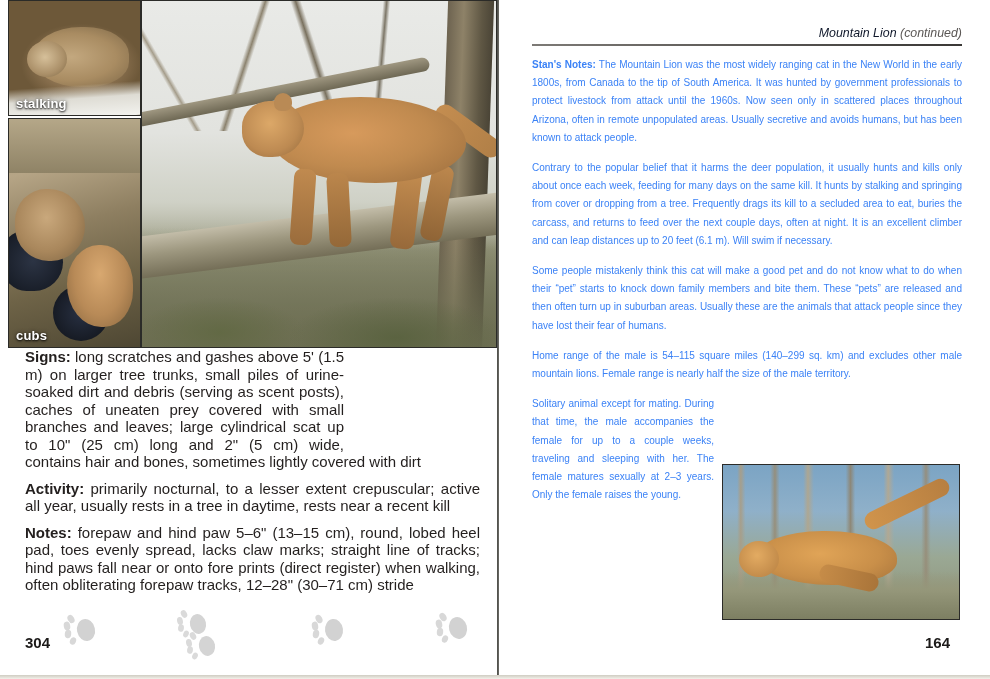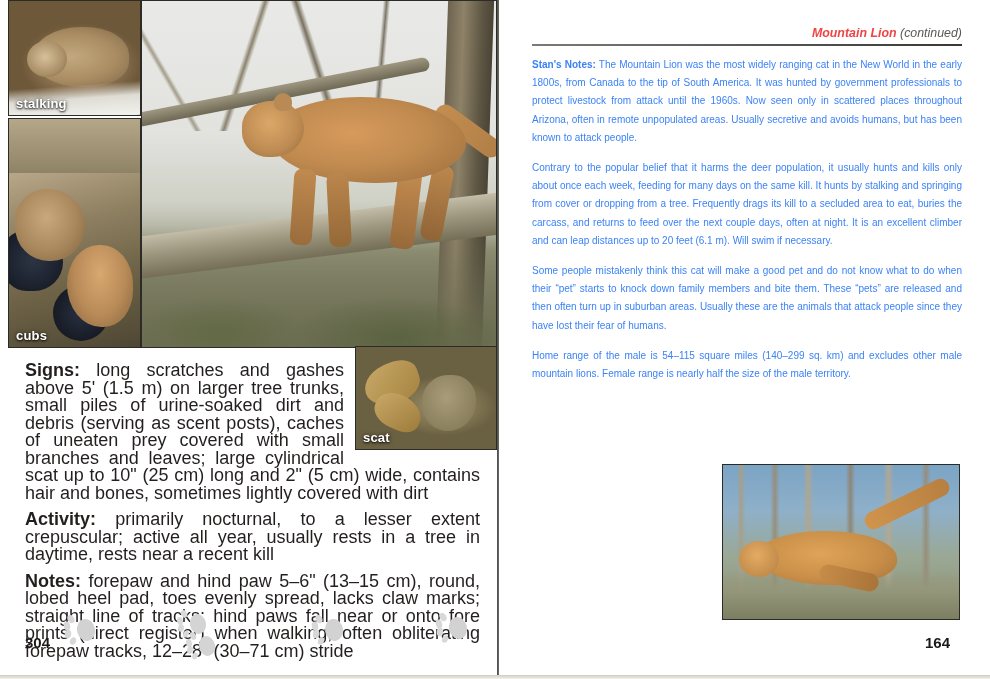--- a/index.html
+++ b/index.html
@@ -215,33 +215,33 @@
       border-radius:10px; transform: rotate(-26deg);
   }
   #photo-leaping .llimb {
       position:absolute; left:96px; top:104px; width:60px; height:18px;
       background: linear-gradient(to right,#c68c48,#a97439);
       border-radius:9px; transform: rotate(12deg);
   }
 
   
   .left-text {
-    position:absolute; left:25px; top:362px; width:455px;
-    font-size:18px; line-height:17.5px; color:#231f1e;
+    position:absolute; left:25px; top:348px; width:455px;
+    font-size:15px; line-height:17.5px; color:#231f1e;
     text-align: justify; text-justify: inter-word;
   }
   .left-text p { margin-bottom: 9px; }
   .left-text .lead { font-weight:bold; }
   .wrap-scat { float:right; width:136px; height:96px; shape-outside: border-box; }
 
   .rt-header {
     position:absolute; left:532px; top:26px; width:430px;
     text-align:right; font-size:12.4px; color:#4c4846;
   }
-  .rt-header .title { font-weight:bold; font-style:italic; color:#ef4444; }
+  .rt-header .title { font-weight:normal; font-style:italic; color:#0f172a; }
   .rt-header .cont  { font-style:italic; color:#5b5755; }
   .rt-rule {
     position:absolute; left:532px; top:44px; width:430px; height:2px;
     background: linear-gradient(to right,#7d7a76,#3a3836);
   }
   .right-text {
     position:absolute; left:532px; top:56px; width:430px;
     font-size:10px; line-height:18.2px; color:#3b82f6;
     text-align: justify; text-justify: inter-word;
   }
@@ -293,26 +293,20 @@
     <div class="lion-tail"></div>
     <div class="leg3"></div>
     <div class="leg4"></div>
     <div class="lion-body"></div>
     <div class="leg1"></div>
     <div class="leg2"></div>
     <div class="lion-head"></div>
     <div class="lion-ear"></div>
   </div>
 
-  <div class="photo frame" id="photo-scat">
-    <div class="leaf1"></div>
-    <div class="leaf2"></div>
-    <div class="pellet"></div>
-    <span class="cap">scat</span>
-  </div>
 
   <div class="left-text">
     <div class="wrap-scat"></div>
     <p><span class="lead">Signs:</span><span> long scratches and gashes above 5' (1.5 m) on larger tree trunks, small piles of urine-soaked dirt and debris (serving as scent posts), caches of uneaten prey covered with small branches and leaves; large cylindrical scat up to 10" (25 cm) long and 2" (5 cm) wide, contains hair and bones, sometimes lightly covered with dirt</span></p>
     <p><span class="lead">Activity:</span><span> primarily nocturnal, to a lesser extent crepuscular; active all year, usually rests in a tree in daytime, rests near a recent kill</span></p>
     <p><span class="lead">Notes:</span><span> forepaw and hind paw 5–6" (13–15 cm), round, lobed heel pad, toes evenly spread, lacks claw marks; straight line of tracks; hind paws fall near or onto fore prints (direct register) when walking, often obliterating forepaw tracks, 12–28" (30–71 cm) stride</span></p>
   </div>
 
   <div class="tracks">
     <svg class="track" style="left:0px; top:4px;" width="40" height="34" viewBox="0 0 40 34">
@@ -373,18 +367,19 @@
     <div class="llimb"></div>
     <div class="lhead"></div>
   </div>
 
   <div class="right-text">
     <p><span class="lead">Stan's Notes:</span><span> The Mountain Lion was the most widely ranging cat in the New World in the early 1800s, from Canada to the tip of South America. It was hunted by government professionals to protect livestock from attack until the 1960s. Now seen only in scattered places throughout Arizona, often in remote unpopulated areas. Usually secretive and avoids humans, but has been known to attack people.</span></p>
     <p>Contrary to the popular belief that it harms the deer population, it usually hunts and kills only about once each week, feeding for many days on the same kill. It hunts by stalking and springing from cover or dropping from a tree. Frequently drags its kill to a secluded area to eat, buries the carcass, and returns to feed over the next couple days, often at night. It is an excellent climber and can leap distances up to 20 feet (6.1 m). Will swim if necessary.</p>
     <p>Some people mistakenly think this cat will make a good pet and do not know what to do when their “pet” starts to knock down family members and bite them. These “pets” are released and then often turn up in suburban areas. Usually these are the animals that attack people since they have lost their fear of humans.</p>
     <p>Home range of the male is 54–115 square miles (140–299 sq. km) and excludes other male mountain lions. Female range is nearly half the size of the male territory.</p>
     <div class="wrap-leap"></div>
+    <p>Solitary animal except for mating. During that time, the male accompanies the female for up to a couple weeks, traveling and sleeping with her. The female matures sexually at 2–3 years. Only the female raises the young.</p>
   </div>
 
   <div class="folio" id="folio-right">164</div>
 
   <div class="edge-bottom"></div>
 </div>
 
 </body></html>

